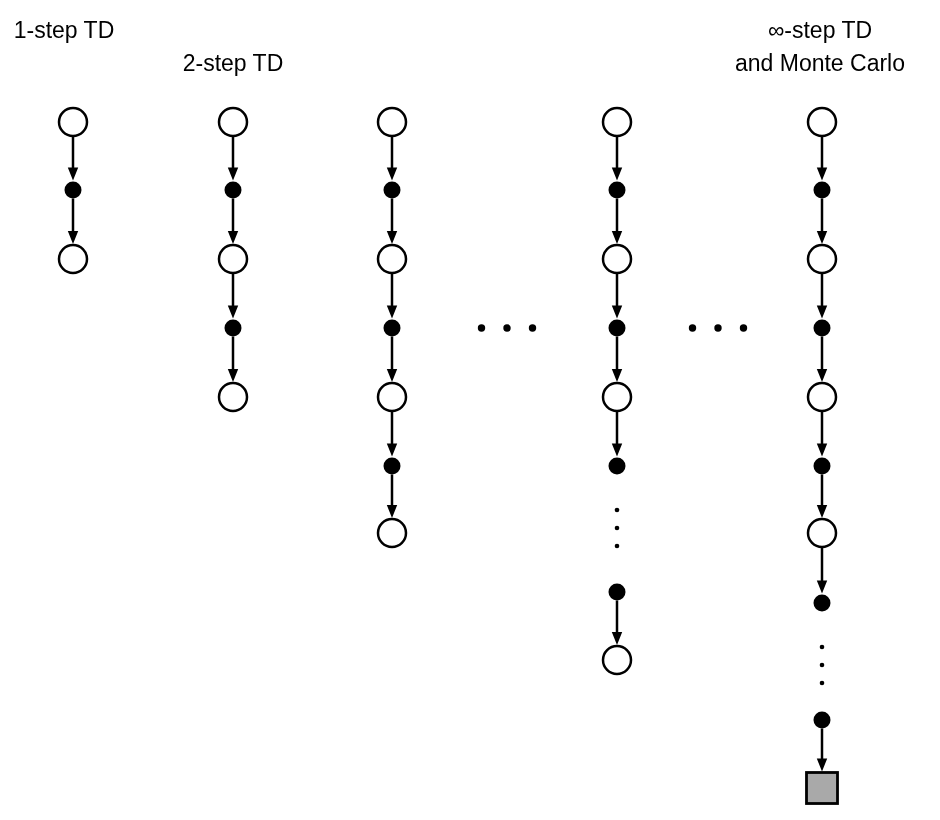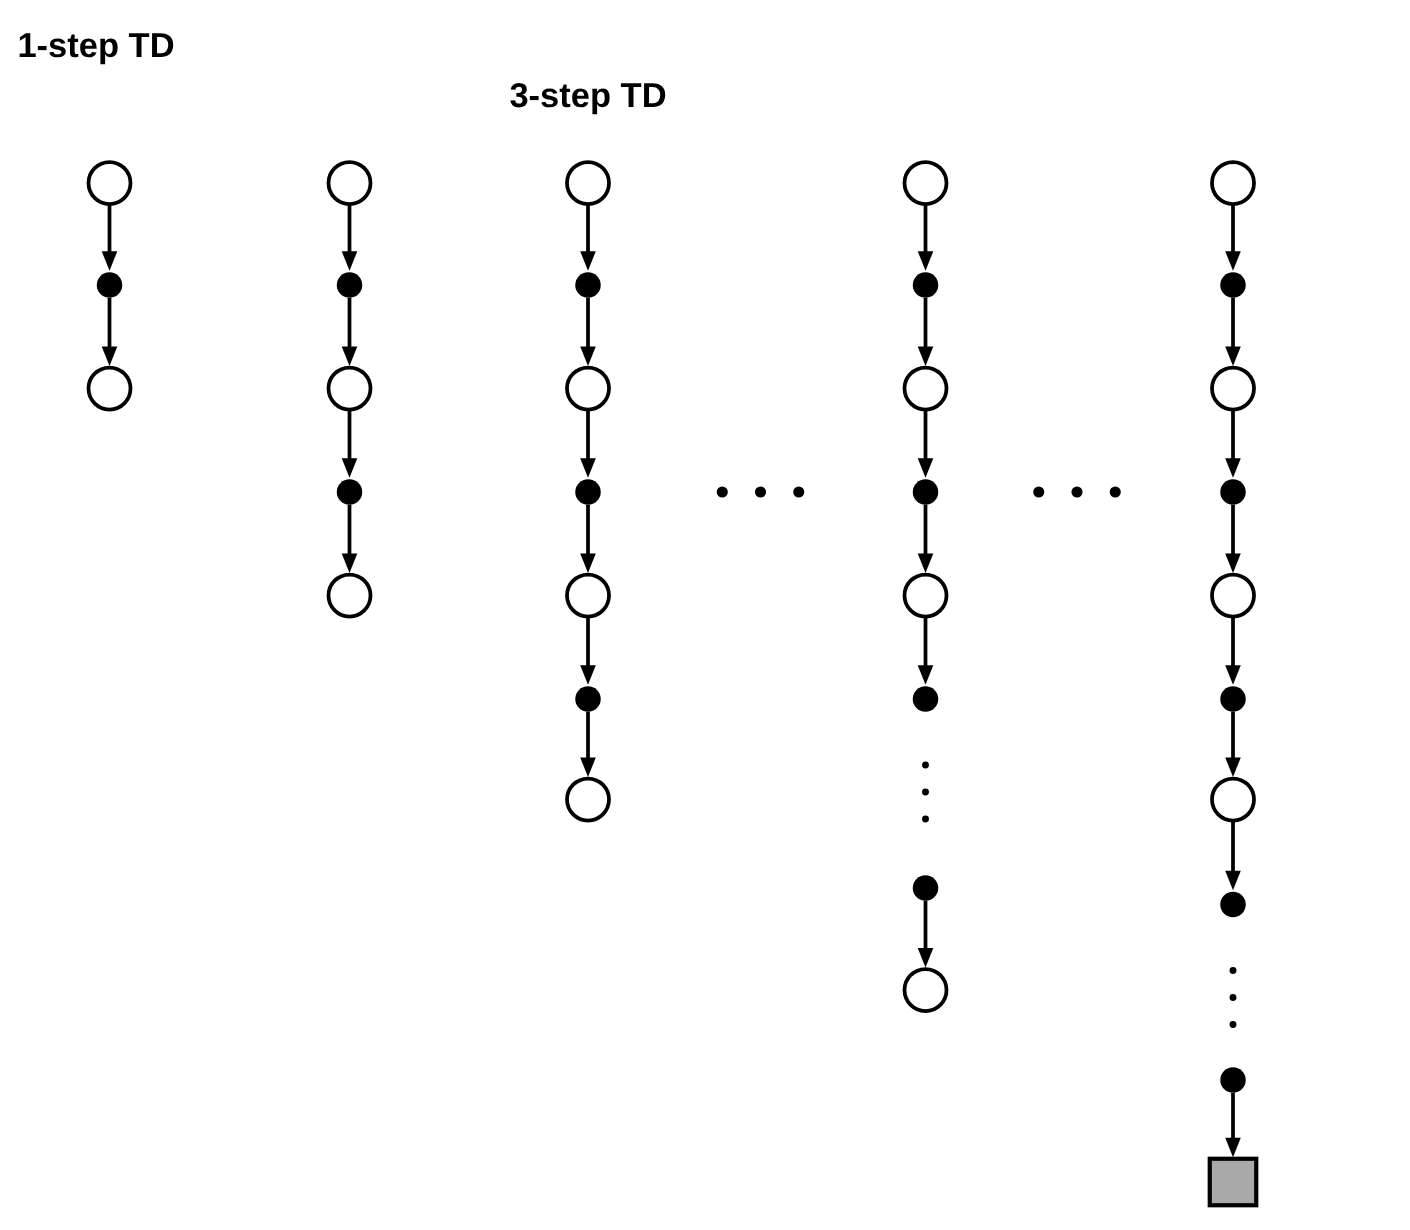--- a/index.html
+++ b/index.html
@@ -23,40 +23,43 @@
   .header {
     position: absolute;
     top: 14px;
     transform: translateX(-50%);
     text-align: center;
     font-size: 23px;
     line-height: 33px;
     color: #000000;
     white-space: nowrap;
     letter-spacing: 0;
-    font-weight: bold;
   }
   .header-line {
     min-height: 33px;
   }
 </style>
 </head>
 <body>
 
 <div id="figure">
 
   <div class="header" style="left: 64px;">
     <div class="header-line">1-step TD</div>
   </div>
   <div class="header" style="left: 233px;">
     <div class="header-line"></div>
+    <div class="header-line">2-step TD</div>
   </div>
   <div class="header" style="left: 392px;">
     <div class="header-line"></div>
-    <div class="header-line">3-step TD</div>
+  </div>
+  <div class="header" style="left: 820px;">
+    <div class="header-line">∞-step TD</div>
+    <div class="header-line">and Monte Carlo</div>
   </div>
 
   <svg id="diagram-svg" width="940" height="820" viewBox="0 0 940 820" xmlns="http://www.w3.org/2000/svg">
       <g>
         <circle cx="73" cy="122" r="14" fill="#ffffff" stroke="#000000" stroke-width="2.5"></circle>
         <line x1="73" y1="136" x2="73" y2="171.5" stroke="#000000" stroke-width="2.5"></line>
         <polygon points="73,180.5 67.8,167.5 78.2,167.5" fill="#000000"></polygon>
         <circle cx="73" cy="190" r="8.5" fill="#000000"></circle>
         <line x1="73" y1="198.5" x2="73" y2="235" stroke="#000000" stroke-width="2.5"></line>
         <polygon points="73,244 67.8,231 78.2,231" fill="#000000"></polygon>

